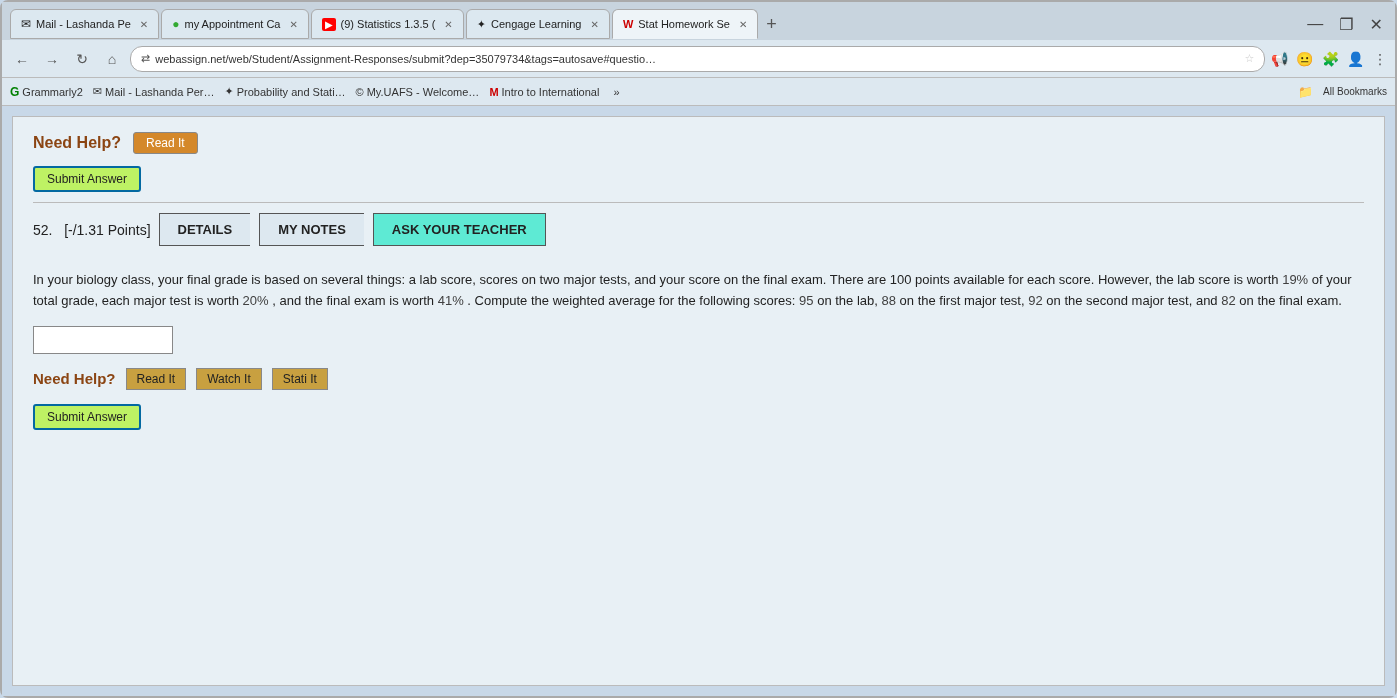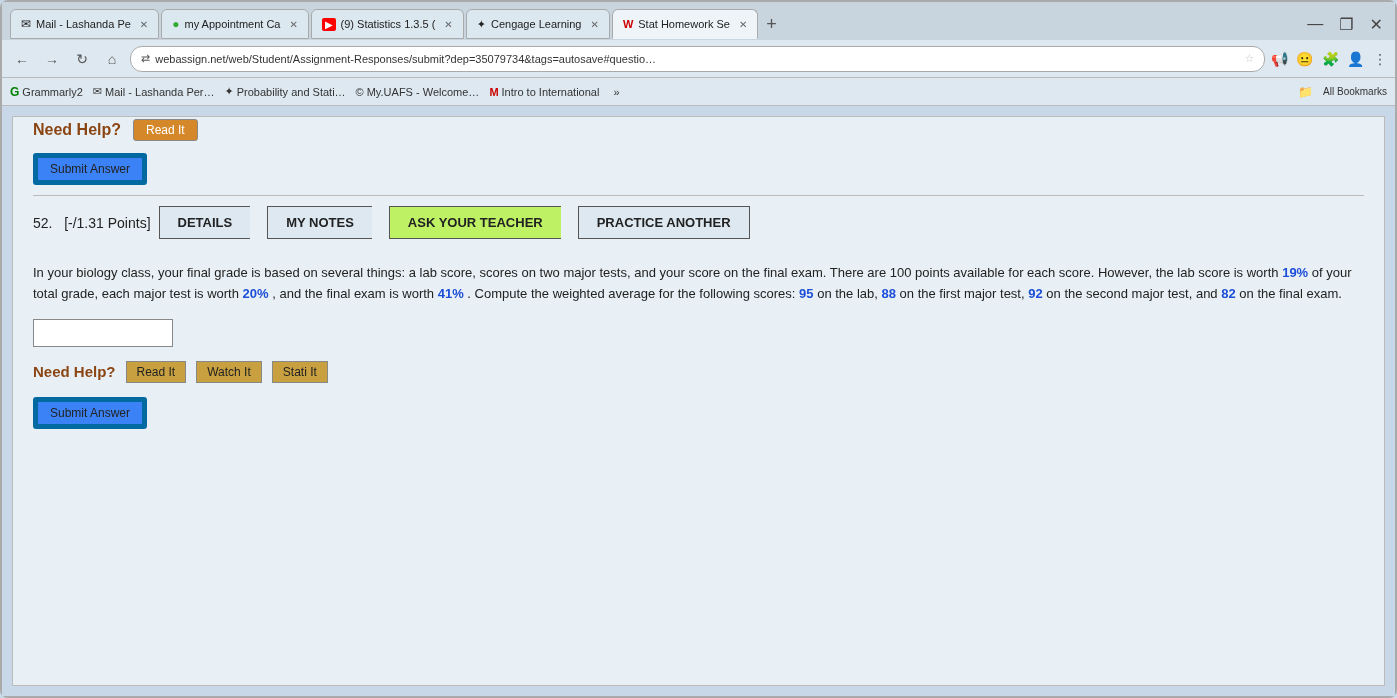--- a/index.html
+++ b/index.html
@@ -147,21 +147,21 @@
     .content-area {
       flex: 1;
       background: #c8d8e8;
       overflow: auto;
       padding: 10px;
     }
 
     .page-content {
       background: #e8f0f5;
       border: 1px solid #bbb;
-      padding: 2px 20px;
+      padding: 15px 20px;
       min-height: 100%;
     }
 
     
     .need-help-row {
       display: flex;
       align-items: center;
       gap: 12px;
       margin-bottom: 12px;
     }
@@ -179,23 +179,23 @@
       background: #c8a040;
       color: #222;
       font-size: 12px;
       cursor: pointer;
     }
 
     .help-btn.orange { background: #d4882a; color: white; }
 
     .submit-btn {
       padding: 4px 12px;
-      border: 5px solid #0369a1;
+      border: 2px solid #0369a1;
       border-radius: 3px;
-      background: #3b82f6;
+      background: #bef264;
       color: #222;
       font-size: 12px;
       cursor: pointer;
     }
 
     
     .question-header {
       display: flex;
       align-items: center;
       gap: 8px;
@@ -204,51 +204,51 @@
 
     .question-number {
       font-size: 14px;
       color: #222;
       font-weight: normal;
       white-space: nowrap;
     }
 
     .action-buttons {
       display: flex;
-      gap: 17px;
+      gap: 9px;
     }
 
     .action-btn {
       padding: 8px 18px;
       border: 1px solid #555;
       background: #dde8f0;
       color: #222;
       font-size: 13px;
       font-weight: bold;
       cursor: pointer;
       white-space: nowrap;
     }
 
     .action-btn:not(:last-child) {
       border-right: none;
     }
 
     .action-btn.ask-teacher {
-      background: #bef264;
+      background: #5eead4;
     }
 
     
     .problem-text {
       font-size: 13px;
       color: #222;
       line-height: 1.6;
       margin-bottom: 14px;
     }
 
-    .highlight-red { color: #1d4ed8; font-weight: bold; }
+    .highlight-red { color: #404040; font-weight: normal; }
 
     
     .answer-input {
       display: flex;
       align-items: center;
       margin-bottom: 14px;
     }
 
     .answer-field {
       width: 140px;
@@ -400,21 +400,20 @@
       <div class="question-header">
         <span class="question-number">
           <span>52.</span>
           &nbsp;
           <span>[-/1.31 Points]</span>
         </span>
         <div class="action-buttons">
           <button class="action-btn">DETAILS</button>
           <button class="action-btn">MY NOTES</button>
           <button class="action-btn ask-teacher">ASK YOUR TEACHER</button>
-          <button class="action-btn">PRACTICE ANOTHER</button>
         </div>
       </div>
 
       <div class="problem-text">
         <span>In your biology class, your final grade is based on several things: a lab score, scores on two major tests, and your score on the final exam. There are 100 points available for each score. However, the lab score is worth</span>
         <span class="highlight-red">19%</span>
         <span>of your total grade, each major test is worth</span>
         <span class="highlight-red">20%</span>
         <span>, and the final exam is worth</span>
         <span class="highlight-red">41%</span>

